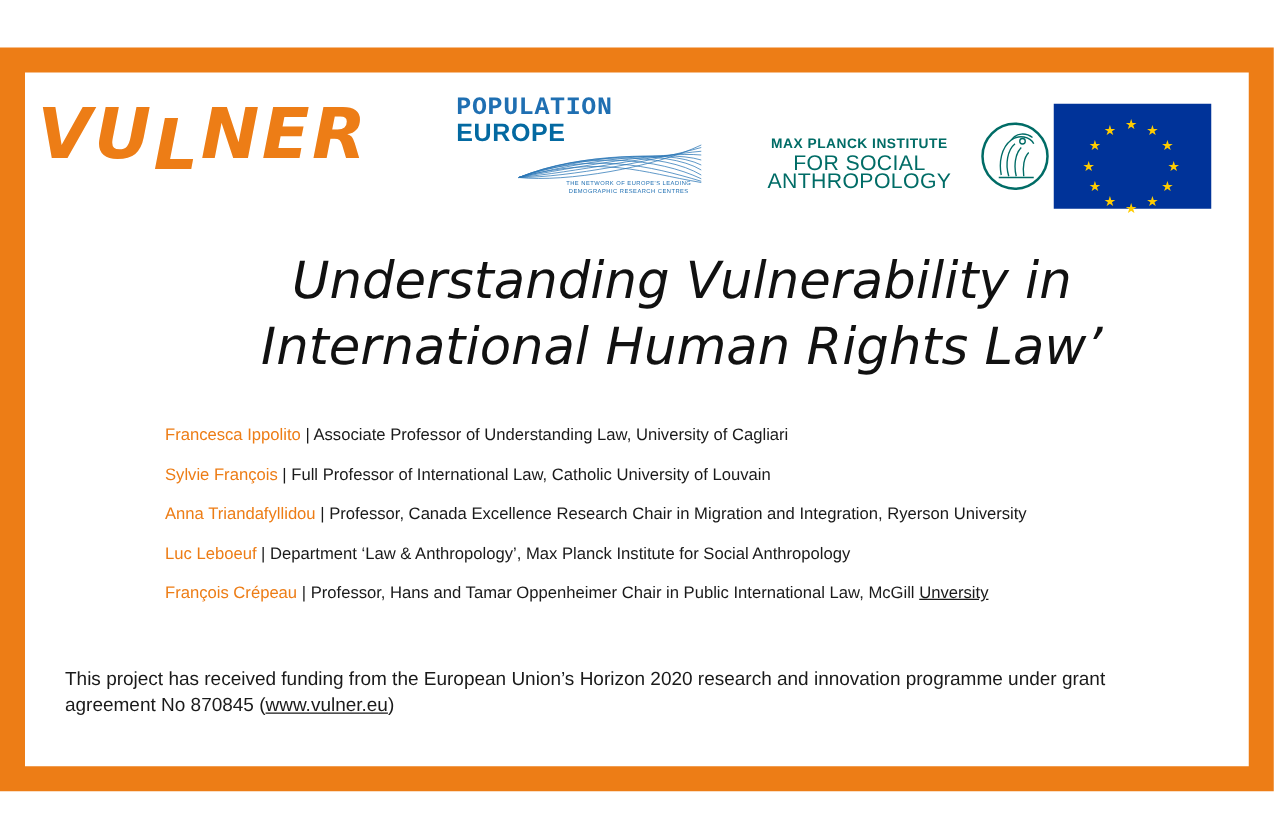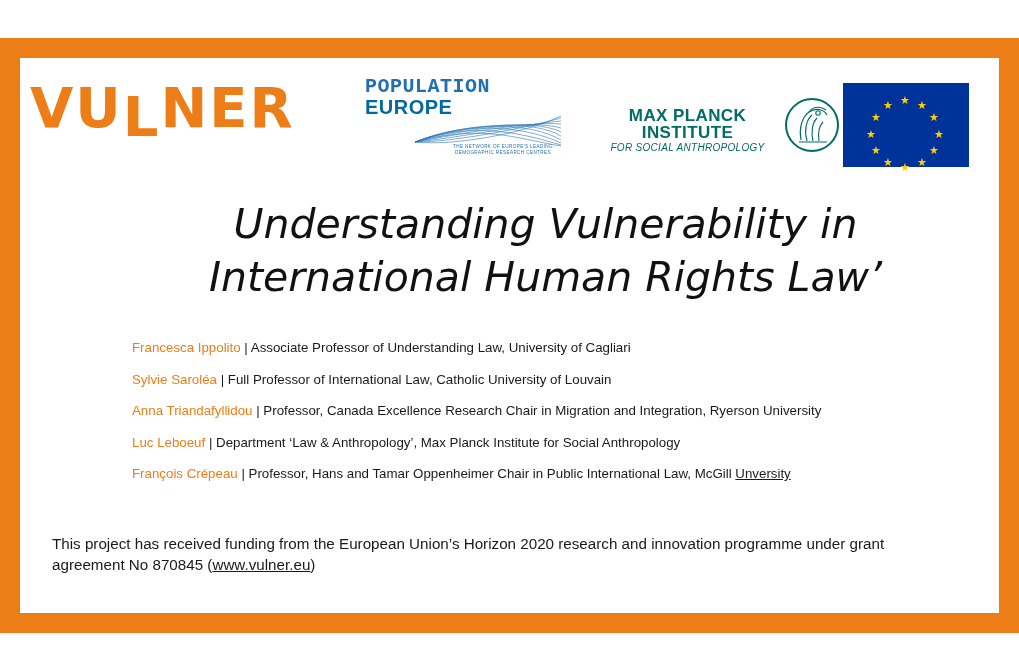--- a/index.html
+++ b/index.html
@@ -45,20 +45,21 @@
     position: absolute;
     left: 10px;
     top: 22px;
     font-family: "DejaVu Sans", sans-serif;
     font-weight: bold;
     font-size: 56px;
     letter-spacing: 2px;
     color: #ED7D16;
     line-height: 1;
     white-space: nowrap;
+    font-style: italic;
   }
   .vulner .drop {
     display: inline-block;
     position: relative;
     top: 9px;
   }
 
   
   .popeurope {
     position: absolute;
@@ -110,31 +111,30 @@
   }
   .mp-text {
     position: absolute;
     left: 0;
     top: 9px;
     width: 185px;
     text-align: center;
   }
   .mp-l1 {
     color: #006C66;
-    font-size: 17px;
+    font-size: 11px;
     font-weight: bold;
     letter-spacing: 0.4px;
     line-height: 17px;
   }
   .mp-l2 {
     color: #006C66;
-    font-size: 10px;
+    font-size: 17px;
     letter-spacing: 0.3px;
     line-height: 14px;
-    font-style: italic;
   }
   .mp-seal {
     position: absolute;
     left: 190px;
     top: 0;
     width: 54px;
     height: 54px;
     border: 2px solid #006C66;
     border-radius: 50%;
     box-sizing: border-box;
@@ -283,21 +283,21 @@
     <div class="title">
       <div>Understanding Vulnerability in</div>
       <div>International Human Rights Law’</div>
     </div>
 
     <div class="authors">
       <div class="author-row">
         <span class="author-name">Francesca Ippolito</span><span class="author-sep"> | </span><span>Associate Professor of Understanding Law, University of Cagliari</span>
       </div>
       <div class="author-row">
-        <span class="author-name">Sylvie Saroléa</span><span class="author-sep"> | </span><span>Full Professor of International Law, Catholic University of Louvain</span>
+        <span class="author-name">Sylvie François</span><span class="author-sep"> | </span><span>Full Professor of International Law, Catholic University of Louvain</span>
       </div>
       <div class="author-row">
         <span class="author-name">Anna Triandafyllidou</span><span class="author-sep"> | </span><span>Professor, Canada Excellence Research Chair in Migration and Integration, Ryerson University</span>
       </div>
       <div class="author-row">
         <span class="author-name">Luc Leboeuf</span><span class="author-sep"> | </span><span>Department ‘Law &amp; Anthropology’, Max Planck Institute for Social Anthropology</span>
       </div>
       <div class="author-row">
         <span class="author-name">François Crépeau</span><span class="author-sep"> | </span><span>Professor, Hans and Tamar Oppenheimer Chair in Public International Law, McGill </span><span class="underline-word">Unversity</span>
       </div>

